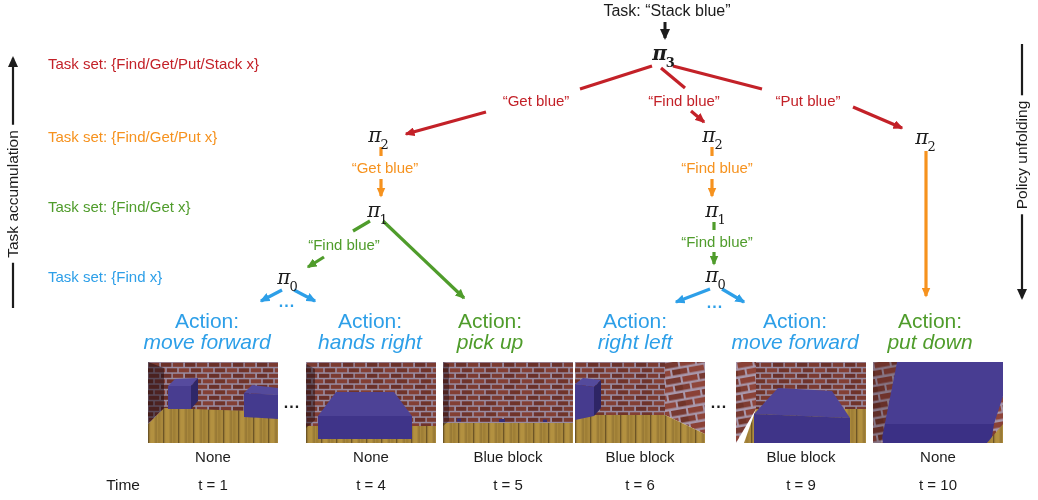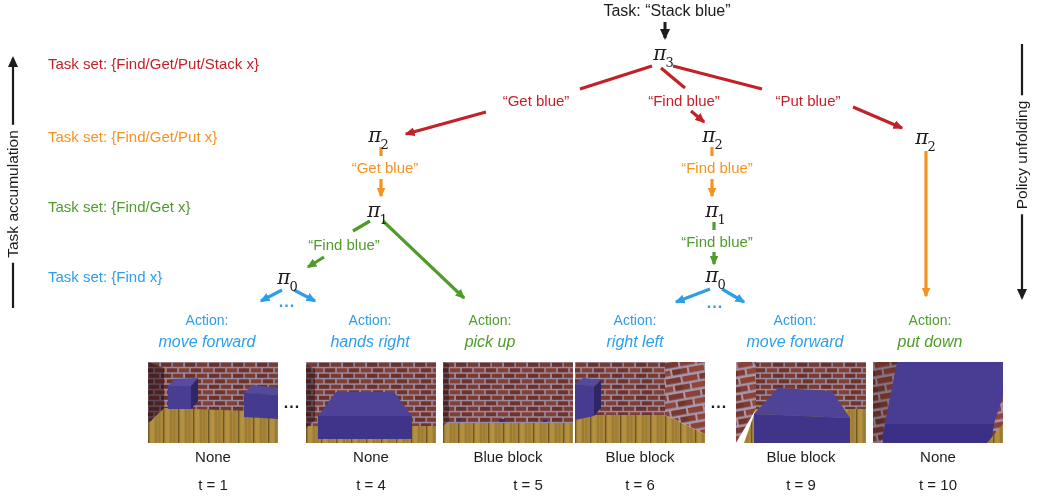--- a/index.html
+++ b/index.html
@@ -5,22 +5,22 @@
   html,body{margin:0;padding:0;background:#fff;}
   #stage{
     position:relative;width:1038px;height:500px;background:#fff;overflow:hidden;
     font-family:"Liberation Sans",sans-serif;color:#1c1c1c;
   }
   .lbl{position:absolute;white-space:nowrap;transform:translate(-50%,-50%);font-size:15px;line-height:1.1;}
   .lbl-left{position:absolute;white-space:nowrap;transform:translate(0,-50%);font-size:15px;}
   .rowhdr{position:absolute;left:0;width:140px;text-align:right;transform:translate(0,-50%);font-size:15.5px;}
   .node{position:absolute;transform:translate(-50%,-50%);font-family:"DejaVu Serif",serif;font-style:italic;font-size:20px;white-space:nowrap;}
   .node sub{font-size:13px;font-style:normal;font-family:"DejaVu Serif",serif;position:relative;top:2px;left:-1px;}
-  .action-line1{font-size:14px;text-align:right;}
-  .action-line2{font-size:16px;font-style:italic;}
+  .action-line1{font-size:21px;text-align:right;}
+  .action-line2{font-size:21px;font-style:italic;}
   .vert{position:absolute;transform:translate(-50%,-50%) rotate(-90deg);transform-origin:center;
         background:#fff;padding:0 5px;font-size:15.5px;white-space:nowrap;}
   .ellipsis{position:absolute;transform:translate(-50%,-50%);font-size:16px;font-weight:bold;letter-spacing:1px;}
   .frame{position:absolute;width:130px;height:81px;}
   svg{display:block;}
   #arrow-layer{position:absolute;left:0;top:0;}
   .title{position:absolute;transform:translate(-50%,-50%);font-size:16px;}
 </style>
 </head>
 <body>
@@ -112,29 +112,30 @@
       <line x1="294" y1="290" x2="315" y2="301" marker-end="url(#mblue)"></line>
       <line x1="710" y1="289" x2="676" y2="302" marker-end="url(#mblue)"></line>
       <line x1="722" y1="289" x2="744" y2="302" marker-end="url(#mblue)"></line>
     </g>
   </svg>
 
   <div class="title" style="left:667px;top:11px;">Task: “Stack blue”</div>
   <div class="vert" style="left:13px;top:194px;">Task accumulation</div>
   <div class="vert" style="left:1022px;top:155px;">Policy unfolding</div>
 
+  <div class="rowhdr" style="top:485px;">Time</div>
 
   <div id="task-sets">
       <div class="lbl-left" style="left:48px;top:63px;color:#c32128">Task set: {Find/Get/Put/Stack x}</div>
       <div class="lbl-left" style="left:48px;top:136px;color:#f6921e">Task set: {Find/Get/Put x}</div>
       <div class="lbl-left" style="left:48px;top:206px;color:#4f9c2b">Task set: {Find/Get x}</div>
       <div class="lbl-left" style="left:48px;top:276px;color:#2d9fe8">Task set: {Find x}</div>
     </div>
   <div id="nodes">
-      <div class="node" style="left:664px;top:54px;"><span>π</span><sub>3</sub></div>
+      <div class="node" style="left:664px;top:54px;font-weight:bold;"><span>π</span><sub>3</sub></div>
       <div class="node" style="left:379px;top:136px;"><span>π</span><sub>2</sub></div>
       <div class="node" style="left:713px;top:136px;"><span>π</span><sub>2</sub></div>
       <div class="node" style="left:926px;top:138px;"><span>π</span><sub>2</sub></div>
       <div class="node" style="left:378px;top:211px;"><span>π</span><sub>1</sub></div>
       <div class="node" style="left:716px;top:211px;"><span>π</span><sub>1</sub></div>
       <div class="node" style="left:288px;top:278px;"><span>π</span><sub>0</sub></div>
       <div class="node" style="left:716px;top:276px;"><span>π</span><sub>0</sub></div>
     </div>
   <div id="branch-labels">
       <div class="lbl" style="left:536px;top:101px;color:#c32128">“Get blue”</div>
@@ -226,21 +227,21 @@
       <div class="lbl" style="left:213px;top:457px;">None</div>
       <div class="lbl" style="left:371px;top:457px;">None</div>
       <div class="lbl" style="left:508px;top:457px;">Blue block</div>
       <div class="lbl" style="left:640px;top:457px;">Blue block</div>
       <div class="lbl" style="left:801px;top:457px;">Blue block</div>
       <div class="lbl" style="left:938px;top:457px;">None</div>
     </div>
   <div id="times">
       <div class="lbl" style="left:213px;top:485px;">t = 1</div>
       <div class="lbl" style="left:371px;top:485px;">t = 4</div>
-      <div class="lbl" style="left:528px;top:485px;text-align:center;">t = 5</div>
+      <div class="lbl" style="left:508px;top:485px;text-align:center;">t = 5</div>
       <div class="lbl" style="left:640px;top:485px;">t = 6</div>
       <div class="lbl" style="left:801px;top:485px;text-align:center;">t = 9</div>
       <div class="lbl" style="left:938px;top:485px;">t = 10</div>
     </div>
   <div id="ellipses">
       <div class="ellipsis" style="left:292px;top:403px;color:#1c1c1c">...</div>
       <div class="ellipsis" style="left:719px;top:403px;color:#1c1c1c">...</div>
       <div class="ellipsis" style="left:287px;top:302px;color:#2d9fe8">...</div>
       <div class="ellipsis" style="left:715px;top:303px;color:#2d9fe8">...</div>
     </div>

